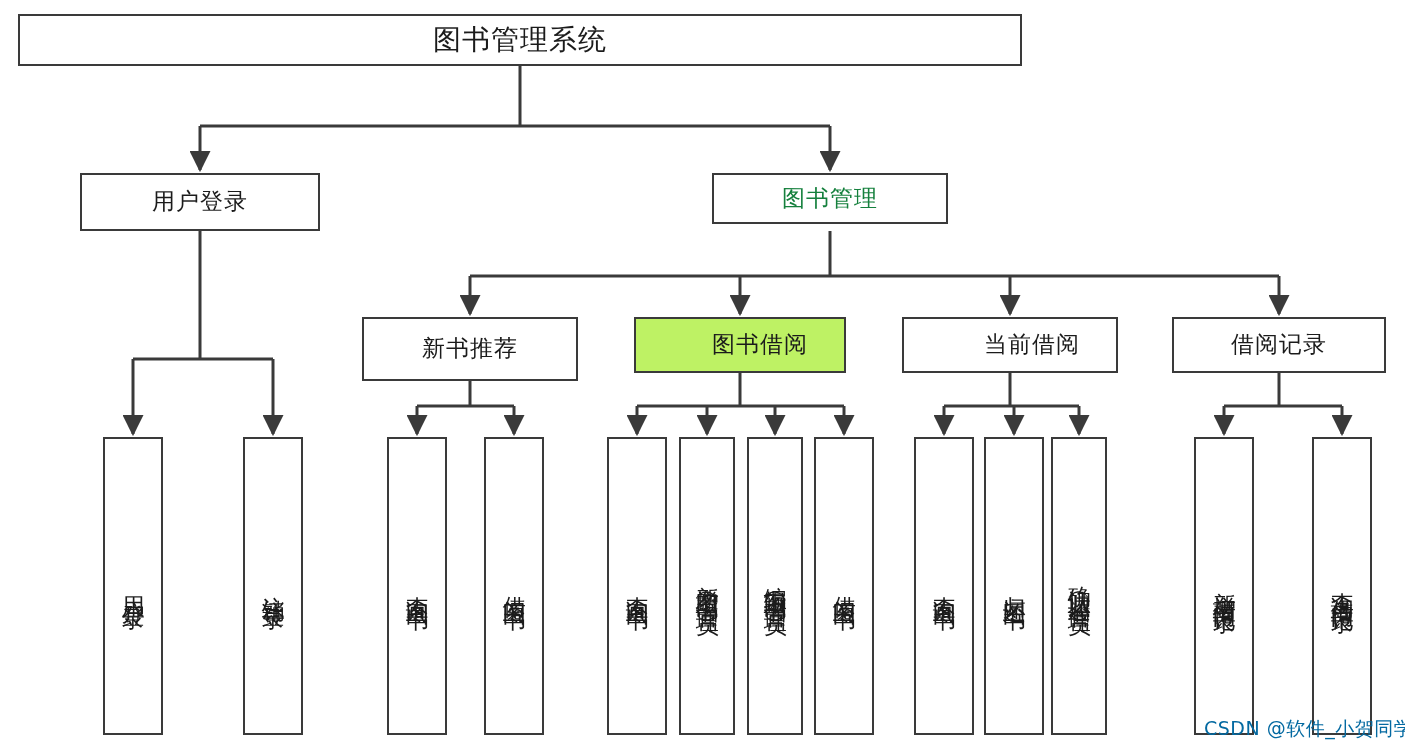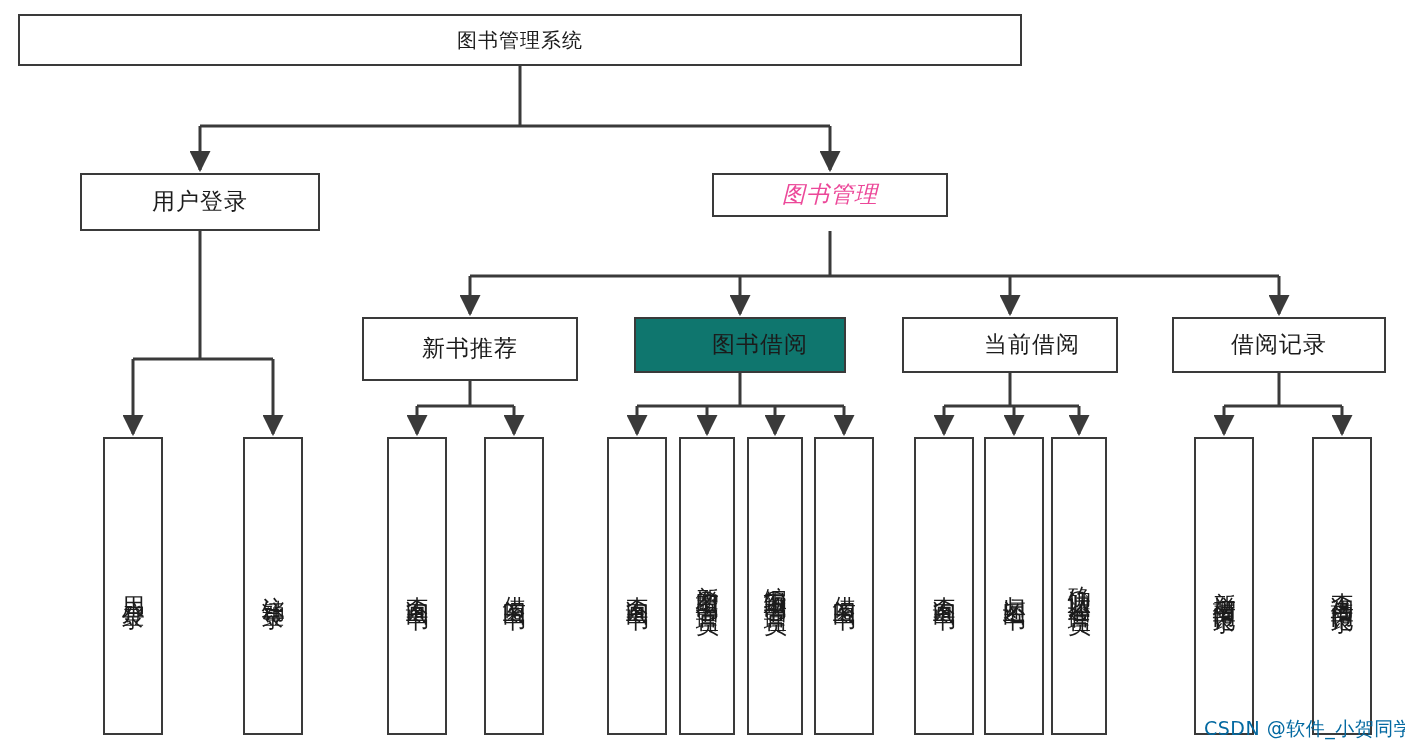--- a/index.html
+++ b/index.html
@@ -36,21 +36,21 @@
     justify-content: center;
     color: #1b1b1b;
     text-align: center;
   }
   .node.h {
     font-size: 23px;
     letter-spacing: 1px;
     line-height: 1.1;
   }
   .node.root {
-    font-size: 20px;
+    font-size: 28px;
   }
   .node.v {
     writing-mode: vertical-rl;
     text-orientation: upright;
     font-size: 23px;
     letter-spacing: 4px;
     line-height: 1.1;
     padding: 6px 0;
     align-items: center;
     justify-content: center;
@@ -109,27 +109,27 @@
       </g>
   </svg>
 
   <div id="node-layer">
       <div class="node h root" style="left: 18px; top: 14px; width: 1004px; height: 52px; border-color: rgb(58, 58, 58); background: rgb(255, 255, 255); color: rgb(27, 27, 27);">
         <span>图书管理系统</span>
       </div>
       <div class="node h" style="left: 80px; top: 173px; width: 240px; height: 58px; border-color: rgb(58, 58, 58); background: rgb(255, 255, 255); color: rgb(27, 27, 27);">
         <span>用户登录</span>
       </div>
-      <div class="node h" style="left: 712px; top: 173px; width: 236px; height: 44px; border-color: rgb(58, 58, 58); background: rgb(255, 255, 255); color: #ec4899; font-style: italic;">
+      <div class="node h" style="left: 712px; top: 173px; width: 236px; height: 51px; border-color: rgb(58, 58, 58); background: rgb(255, 255, 255); color: #15803d;">
         <span>图书管理</span>
       </div>
       <div class="node h" style="left: 362px; top: 317px; width: 216px; height: 64px; border-color: rgb(58, 58, 58); background: rgb(255, 255, 255); color: rgb(27, 27, 27);">
         <span>新书推荐</span>
       </div>
-      <div class="node h" style="left: 634px; top: 317px; width: 212px; height: 56px; border-color: rgb(58, 58, 58); background: #0f766e; color: rgb(27, 27, 27); padding-left: 40px;">
+      <div class="node h" style="left: 634px; top: 317px; width: 212px; height: 56px; border-color: rgb(58, 58, 58); background: #bef264; color: rgb(27, 27, 27); padding-left: 40px;">
         <span>图书借阅</span>
       </div>
       <div class="node h" style="left: 902px; top: 317px; width: 216px; height: 56px; border-color: rgb(58, 58, 58); background: rgb(255, 255, 255); color: rgb(27, 27, 27); padding-left: 44px;">
         <span>当前借阅</span>
       </div>
       <div class="node h" style="left: 1172px; top: 317px; width: 214px; height: 56px; border-color: rgb(58, 58, 58); background: rgb(255, 255, 255); color: rgb(27, 27, 27); text-align: center;">
         <span>借阅记录</span>
       </div>
       <div class="node v" style="left: 103px; top: 437px; width: 60px; height: 298px; border-color: rgb(58, 58, 58); background: rgb(255, 255, 255); color: rgb(27, 27, 27);">
         <span class="vtext">用户登录</span>

